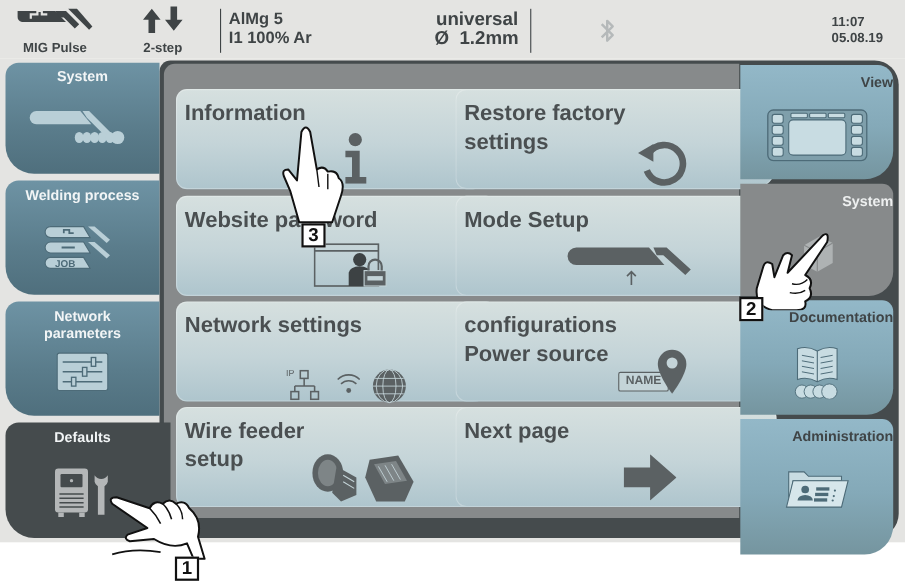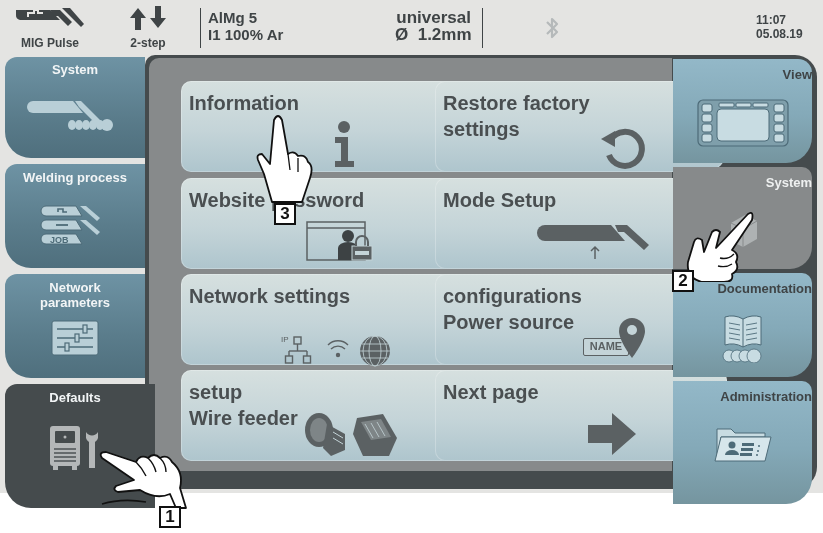--- a/index.html
+++ b/index.html
@@ -41,21 +41,20 @@
   }
   .lnav.dark { background: #454b4d; border-radius: 12px 0 0 26px; width: 150px; }
   .lnav .ico { position: absolute; left: 0; width: 140px; display: flex; justify-content: center; }
 
   
   .tile {
     position: absolute; width: 292px; height: 91px;
     background: linear-gradient(180deg, #d6e0df 0%, #c4d4d8 55%, #aec5cd 100%);
     border-radius: 10px 10px 22px 10px; color: #4a4f51;
     box-shadow: inset 0 0 0 1px rgba(255,255,255,0.25);
-    margin-left: 21px;
   }
   .tile .t { position: absolute; left: 8px; top: 9px; font-size: 20px; font-weight: bold; line-height: 26px; }
   .tile .ico { position: absolute; }
 
   
   .rnav { position: absolute; left: 673px; width: 139px; text-align: right; color: #3f4446; }
   .rnav .t { font-size: 13px; font-weight: bold; padding-top: 8px; line-height: 15px; }
   .rnav.blue {
     background: linear-gradient(180deg, #93b8c8 0%, #84a9b8 55%, #75959f 100%);
   }
@@ -170,21 +169,21 @@
         </g>
       <g fill="#b9cfd7" stroke="#4d6b78" stroke-width="1.2">
           <rect x="32" y="5" width="4" height="8"></rect>
           <rect x="24" y="14" width="4" height="8"></rect>
           <rect x="14" y="23" width="4" height="8"></rect>
         </g>
     </svg>
   </div>
 </div>
 
-<div class="lnav dark" style="top:384px;height:124px;width:150px">
+<div class="lnav dark" style="top:384px;height:105px;width:150px">
   <div class="t" style="padding-top:6px;width:140px">Defaults</div>
   <div class="ico" style="top:40px">
     <svg width="54" height="48" viewBox="0 0 54 48">
       <rect x="2" y="2" width="30" height="40" rx="3" fill="#b4b7b8"></rect>
       <rect x="7" y="7" width="20" height="12" rx="1" fill="#454b4d"></rect>
       <circle cx="17" cy="13" r="1.5" fill="#b4b7b8"></circle>
       <g stroke="#454b4d" stroke-width="1.4">
           <line x1="6" y1="25" x2="28" y2="25"></line>
           <line x1="6" y1="29" x2="28" y2="29"></line>
           <line x1="6" y1="33" x2="28" y2="33"></line>
@@ -284,22 +283,22 @@
     <div style="position:absolute;left:0;top:22px;width:46px;height:18px;border:1.5px solid #5b6163;border-radius:2px;font-size:11px;font-weight:bold;color:#5b6163;text-align:center;line-height:15px;background:#c4d4d8">NAME</div>
     <svg width="30" height="44" viewBox="0 0 30 44" style="position:absolute;left:34px;top:0">
       <path d="M15 2 a13 13 0 0 1 13 13 c0 10 -13 27 -13 27 c0 0 -13 -17 -13 -27 a13 13 0 0 1 13 -13 z" fill="#5b6163"></path>
       <circle cx="15" cy="14" r="5" fill="#c4d4d8"></circle>
     </svg>
   </div>
 </div>
 
 <div class="tile" style="left:160px;top:370px">
   <div class="t">
+    <div>Wire feeder</div>
     <div>setup</div>
-    <div>Wire feeder</div>
   </div>
   <div class="ico" style="left:122px;top:40px">
     <svg width="96" height="48" viewBox="0 0 96 48">
       <ellipse cx="16" cy="20" rx="14" ry="17" fill="#5b6163"></ellipse>
       <ellipse cx="16" cy="20" rx="9" ry="12" fill="#7e8587"></ellipse>
       <path d="M24 14 l18 10 v16 l-14 6 l-8 -8 z" fill="#5b6163"></path>
       <g stroke="#c4d4d8" stroke-width="1">
           <line x1="30" y1="22" x2="40" y2="28"></line>
           <line x1="30" y1="28" x2="40" y2="34"></line>
         </g>

